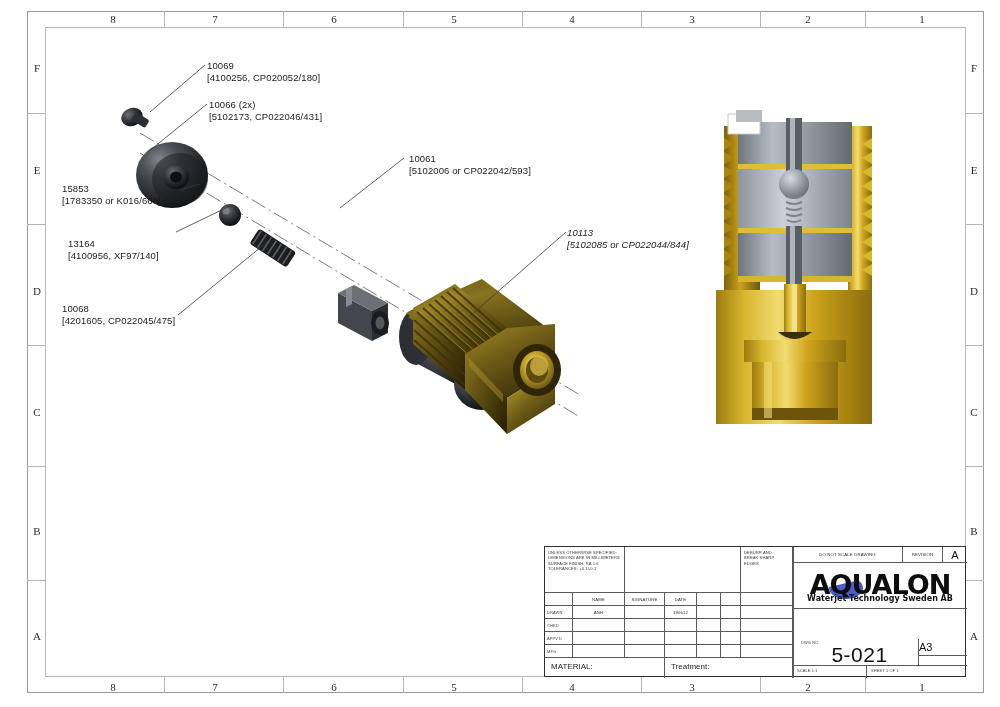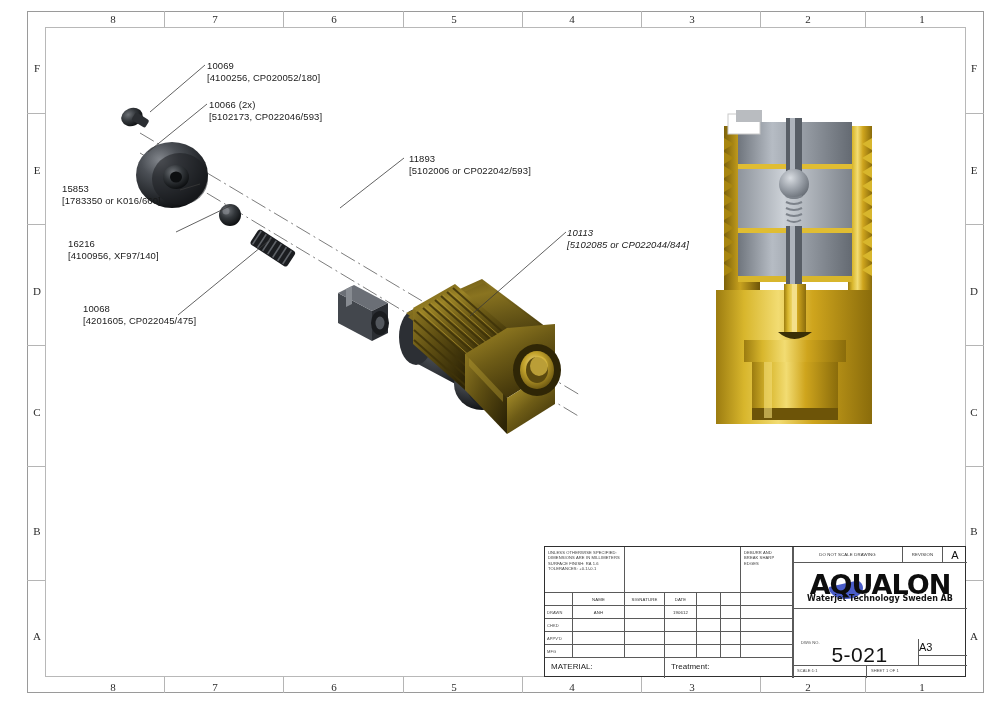--- a/index.html
+++ b/index.html
@@ -435,40 +435,40 @@
     </g>
   </svg>
 
   <div class="callout" style="left:207px;top:60px;">
     <div>10069</div>
     <div>[4100256, CP020052/180]</div>
   </div>
 
   <div class="callout" style="left:209px;top:99px;">
     <div>10066  (2x)</div>
-    <div>[5102173, CP022046/593]</div>
+    <div>[5102173, CP022046/431]</div>
   </div>
 
   <div class="callout" style="left:62px;top:183px;">
     <div>15853</div>
     <div>[1783350 or K016/660]</div>
   </div>
 
   <div class="callout" style="left:68px;top:238px;">
-    <div>16216</div>
+    <div>13164</div>
     <div>[4100956, XF97/140]</div>
   </div>
 
-  <div class="callout" style="left:62px;top:303px;margin-left:21px;">
+  <div class="callout" style="left:62px;top:303px;">
     <div>10068</div>
     <div>[4201605, CP022045/475]</div>
   </div>
 
   <div class="callout" style="left:409px;top:153px;">
-    <div>11893</div>
+    <div>10061</div>
     <div>[5102006 or CP022042/593]</div>
   </div>
 
   <div class="callout" style="left:567px;top:227px;font-style:italic;">
     <div>10113</div>
     <div>[5102085 or CP022044/844]</div>
   </div>
 
   <div class="tb" style="left:544px;top:546px;width:422px;height:131px;">
 

